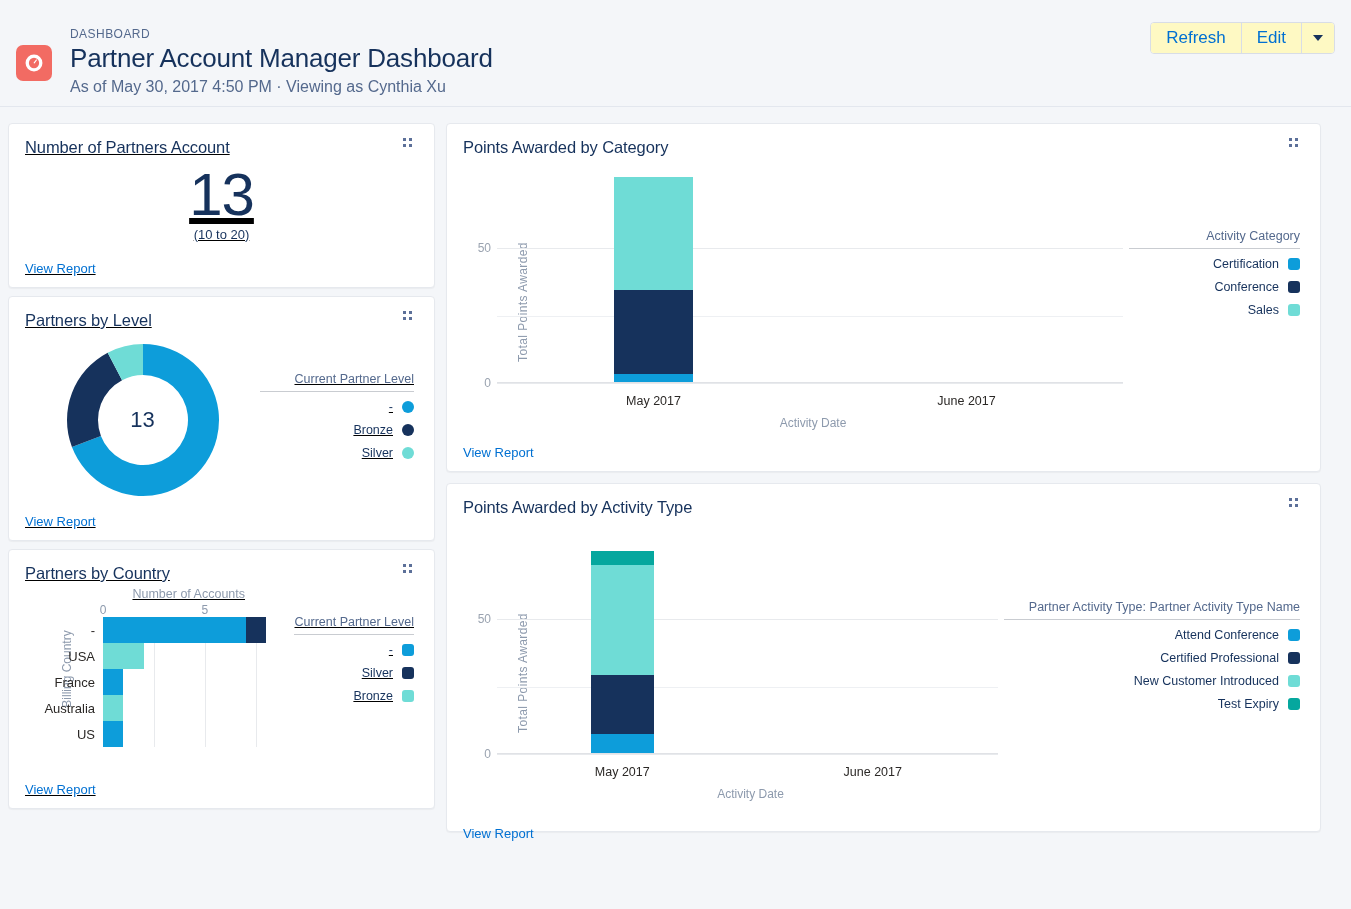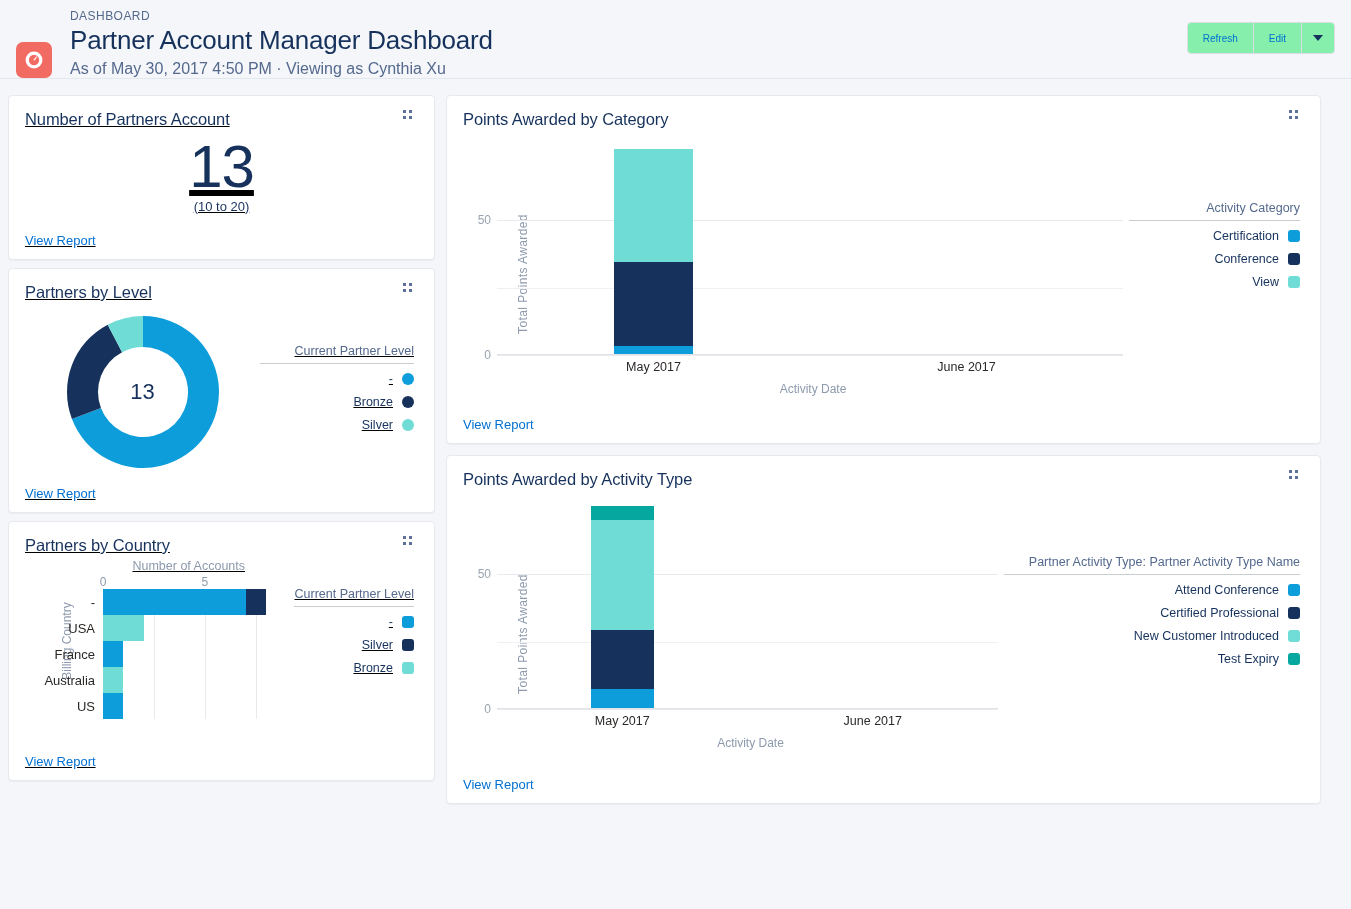--- a/index.html
+++ b/index.html
@@ -6,43 +6,43 @@
   html, body {
     width: 1351px; height: 909px;
     background: #ffffff;
     font-family: "Liberation Sans", sans-serif;
     -webkit-font-smoothing: antialiased;
   }
   .page { width: 1351px; height: 909px; position: relative; background: #ffffff; display: flex; flex-direction: column; }
 
   
   .header {
-    height: 79px; background: #f4f6f9; border-bottom: 1px solid #e3e7ee;
-    display: flex; align-items: flex-end; padding: 14px 16px 0 16px; position: relative;
+    height: 107px; background: #f4f6f9; border-bottom: 1px solid #e3e7ee;
+    display: flex; align-items: center; padding: 14px 16px 0 16px; position: relative;
   }
   .app-logo {
     width: 36px; height: 36px; border-radius: 7px; background: #f26b63;
     display: flex; align-items: center; justify-content: center; flex: 0 0 36px; margin-top: 6px;
   }
   .gauge-icon { width: 22px; height: 22px; }
   .header-text { margin-left: 18px; padding-top: 2px; }
   .eyebrow {
     font-size: 12px; letter-spacing: .45px; color: #54698d; font-weight: 400; text-transform: uppercase;
   }
   .page-title {
     font-size: 26px; color: #16325c; font-weight: 400; line-height: 30px; margin-top: 2px; letter-spacing: -.2px;
   }
   .subtitle { font-size: 16px; color: #54698d; margin-top: 5px; }
   .header-actions {
     position: absolute; right: 16px; top: 22px; display: flex; align-items: stretch;
     border: 1px solid #d8dde6; border-radius: 4px; overflow: hidden; background: #fff; height: 32px;
   }
   .btn {
-    background: #86efac; border: none; border-right: 1px solid #d8dde6;
-    color: #0070d2; font-size: 10px; font-family: inherit; padding: 0 15px;
+    background: #fef9c3; border: none; border-right: 1px solid #d8dde6;
+    color: #0070d2; font-size: 17px; font-family: inherit; padding: 0 15px;
     cursor: pointer; display: flex; align-items: center; justify-content: center;
   }
   .btn:last-child { border-right: none; }
   .btn-caret { padding: 0 11px; }
   .caret { width: 0; height: 0; border-left: 5px solid transparent; border-right: 5px solid transparent; border-top: 6px solid #16325c; }
 
   
   .board {
     flex: 1; background: #f4f6f9; padding: 16px 8px 8px 8px; display: flex; gap: 11px;
     align-items: flex-start; overflow: hidden;
@@ -117,21 +117,21 @@
   }
   .plot {
     position: relative; margin-left: 34px; margin-right: 6px; border-bottom: 1px solid #e0e2e6;
   }
   .hgrid { position: absolute; left: 0; right: 0; height: 1px; background: #e8eaed; }
   .y-lbl { position: absolute; right: calc(100% + 6px); font-size: 12px; color: #9aa3b0; transform: translateY(-50%); }
   .vbar {
     position: absolute; bottom: 0; display: flex; flex-direction: column-reverse;
   }
   .vseg { width: 100%; }
-  .x-lbls { position: relative; margin-left: 34px; margin-right: 6px; height: 22px; margin-top: 5px; }
+  .x-lbls { position: relative; margin-left: 34px; margin-right: 6px; height: 22px; margin-top: 11px; }
   .x-lbl { position: absolute; font-size: 12.5px; color: #2b2826; transform: translateX(-50%); white-space: nowrap; }
   .x-axis-title { text-align: center; font-size: 12px; color: #8d9aad; margin-left: 34px; }
 </style>
 </head>
 <body>
 
 <div class="page">
 
   <div class="header">
     <div class="app-logo">
@@ -350,32 +350,32 @@
             <div id="legend-category">
                 <div class="legend-row">
                   <span class="legend-label">Certification</span>
                   <span class="swatch" style="background: rgb(13, 157, 218);"></span>
                 </div>
                 <div class="legend-row">
                   <span class="legend-label">Conference</span>
                   <span class="swatch" style="background: rgb(22, 50, 92);"></span>
                 </div>
                 <div class="legend-row">
-                  <span class="legend-label">View</span>
+                  <span class="legend-label">Sales</span>
                   <span class="swatch" style="background: rgb(111, 220, 214);"></span>
                 </div>
               </div>
           </div>
         </div>
         <div class="card-footer">
           <a class="view-report">View Report</a>
         </div>
       </div>
 
-      <div class="card col-card" style="height:349px;">
+      <div class="card col-card" style="height:349px;gap:17px;">
         <div class="card-title">Points Awarded by Activity Type</div>
         <button class="expand-btn">
           <svg viewBox="0 0 16 16" width="16" height="16">
             <g fill="#5c7099">
               <rect x="0" y="0" width="3" height="3"></rect>
                 <rect x="6" y="0" width="3" height="3"></rect>
               <rect x="0" y="6" width="3" height="3"></rect>
                 <rect x="6" y="6" width="3" height="3"></rect>
             </g>
           </svg>

